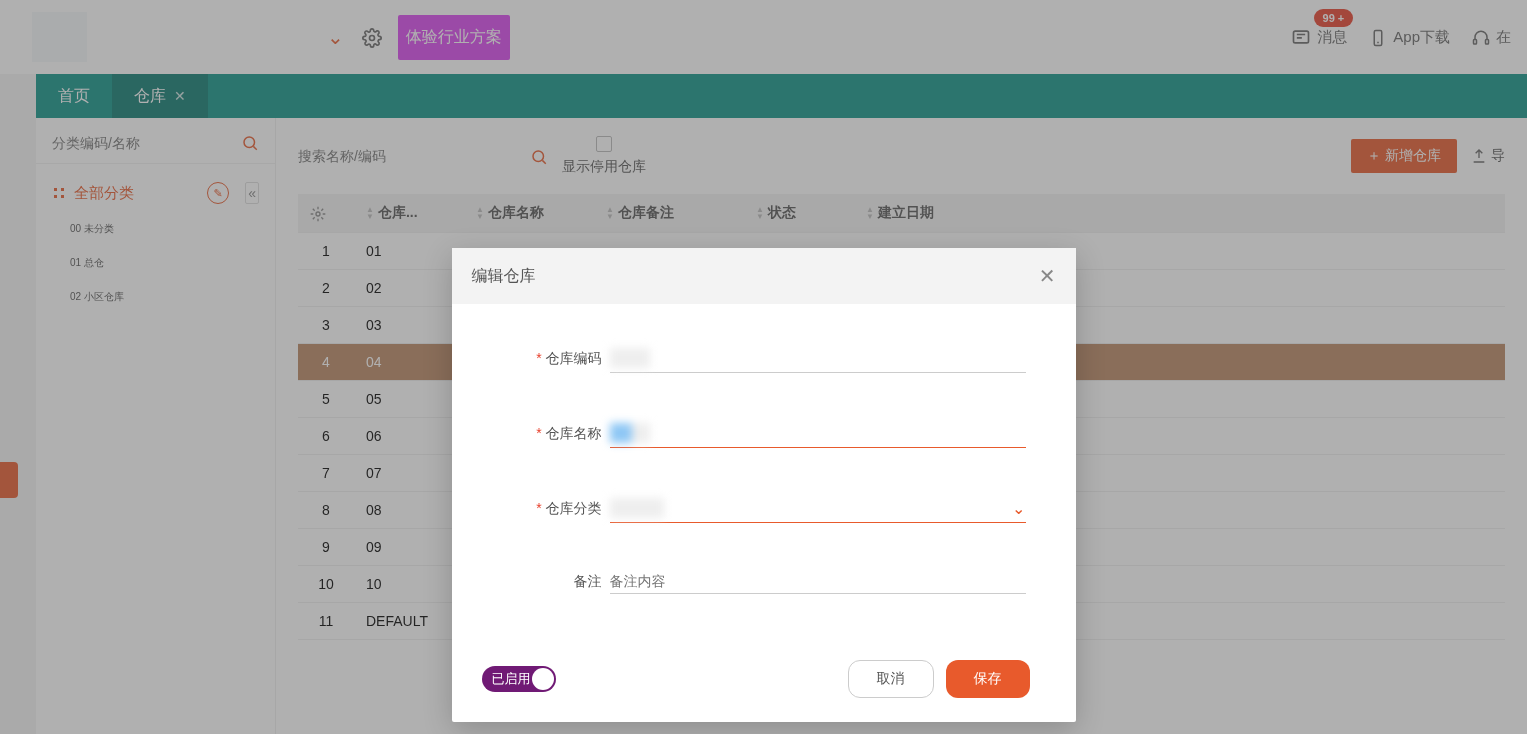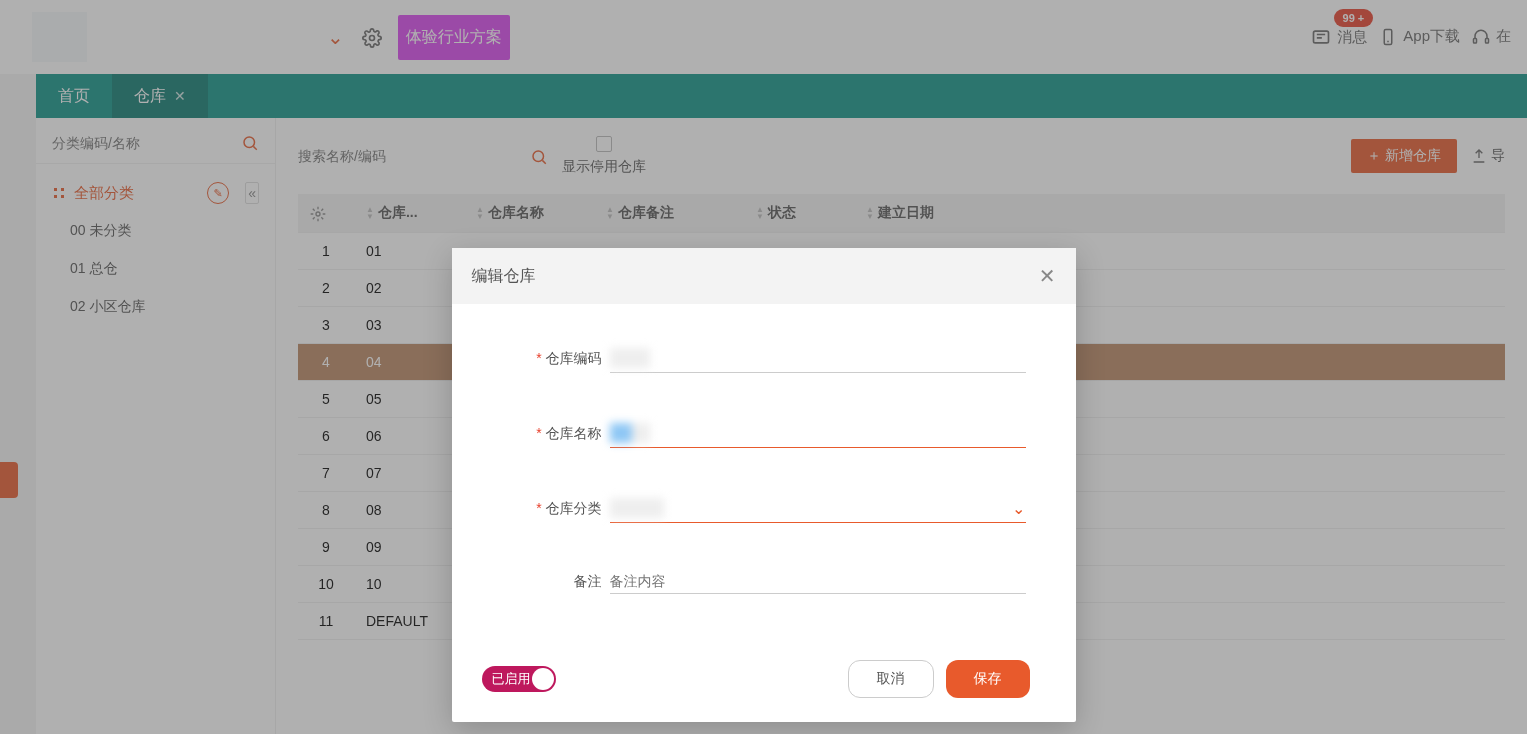--- a/index.html
+++ b/index.html
@@ -6,42 +6,42 @@
 body { background: #f5f5f5; overflow: hidden; width: 1527px; height: 734px; position: relative; }
 
 .top-bar { height: 74px; background: #fff; display: flex; align-items: center; padding: 0 16px; position: relative; }
 .brand-area { width: 55px; height: 50px; background: #f5f8fa; margin-left: 16px; }
 .brand-name { width: 90px; height: 24px; margin-left: 10px; }
 .brand-dd { margin-left: 140px; display: flex; align-items: center; gap: 18px; }
 .chev-down { color: #e85a2c; font-size: 20px; }
 .gear-top { color: #555; font-size: 19px; }
 .cta-btn { background: #d946ef; color: #fff; border: none; padding: 12px 8px; font-size: 16px; border-radius: 2px; cursor: pointer; margin-left: 16px; }
 
-.top-right { margin-left: auto; display: flex; align-items: flex-start; gap: 12px; }
+.top-right { margin-left: auto; display: flex; align-items: flex-end; gap: 22px; }
 .top-right-item { display: flex; align-items: center; gap: 6px; color: #666; font-size: 15px; cursor: pointer; position: relative; }
 .badge { position: absolute; top: -18px; right: -6px; background: #e8402c; color: #fff; font-size: 11px; padding: 3px 9px; border-radius: 10px; font-weight: bold; }
 
 .tabs-bar { height: 44px; background: #0f9488; display: flex; align-items: stretch; margin-left: 36px; }
 .tab { color: #fff; padding: 0 22px; display: flex; align-items: center; font-size: 16px; gap: 8px; cursor: pointer; }
 .tab.active { background: #0b7a70; }
 .tab-close { font-size: 14px; opacity: .8; }
 
 .page-body { display: flex; margin-left: 36px; background: #fff; height: calc(734px - 118px); }
 
 .sidebar { width: 240px; border-right: 1px solid #eee; padding: 14px 0; }
 .side-search { display: flex; align-items: center; padding: 0 16px 10px 16px; border-bottom: 1px solid #f0f0f0; margin-bottom: 10px; }
 .side-search input { flex: 1; border: none; outline: none; font-size: 14px; color: #999; }
 .mag { color: #e85a2c; font-size: 18px; }
 .cat-root-row { display: flex; align-items: center; padding: 8px 16px; gap: 8px; color: #e85a2c; font-size: 15px; }
 .grid-dots { display: inline-block; width: 14px; height: 14px; position: relative; }
 .grid-dots::before { content: ''; position: absolute; inset: 0; background:
   radial-gradient(#e85a2c 1.5px, transparent 1.5px) 0 0/7px 7px; }
 .edit-circ { width: 22px; height: 22px; border: 1.5px solid #e85a2c; border-radius: 50%; margin-left: auto; display: flex; align-items: center; justify-content: center; font-size: 11px; color: #e85a2c; }
 .collapse-dbl { color: #888; margin-left: 8px; font-size: 14px; border: 1px solid #ddd; border-radius: 2px; padding: 2px 2px; }
-.cat-item { padding: 10px 16px 10px 34px; font-size: 14px; color: #555; cursor: pointer; }
+.cat-item { padding: 10px 16px 10px 34px; font-size: 10px; color: #555; cursor: pointer; }
 
 .main-area { flex: 1; padding: 18px 22px; }
 .toolbar-row { display: flex; align-items: center; gap: 14px; }
 .main-search { display: flex; align-items: center; width: 250px; }
 .main-search input { flex: 1; border: none; outline: none; font-size: 14px; color: #999; border-bottom: 1px solid transparent; }
 .chk-row { display: flex; align-items: center; gap: 6px; color: #555; font-size: 14px; flex-direction: column; }
 .chk-box { width: 16px; height: 16px; border: 1.5px solid #bbb; border-radius: 2px; }
 .spacer { flex: 1; }
 .add-btn { background: #e85a2c; color: #fff; border: none; padding: 8px 16px; font-size: 14px; border-radius: 2px; cursor: pointer; display: flex; align-items: center; gap: 4px; }
 .util-btn { color: #555; font-size: 14px; display: flex; align-items: center; gap: 4px; cursor: pointer; }
@@ -64,21 +64,21 @@
 .frow { display: flex; align-items: center; margin-bottom: 46px; }
 .flabel { width: 100px; text-align: right; font-size: 14px; color: #555; }
 .req::before { content: '* '; color: #e8402c; }
 .finput-wrap { flex: 1; margin-left: 8px; border-bottom: 1px solid #ccc; padding: 4px 0; display: flex; align-items: center; }
 .finput-wrap.accent { border-bottom-color: #e85a2c; }
 .finput-wrap input { width: 100%; border: none; outline: none; font-size: 14px; }
 .masked { filter: blur(4px); background: #eee; width: 40px; height: 20px; display: inline-block; }
 .masked.sel-blue { background: linear-gradient(90deg, #8ec7f5 55%, #eee 55%); }
 .dd-caret { color: #e85a2c; font-size: 16px; margin-left: auto; }
 .modal-foot { padding: 0 46px 24px 30px; display: flex; align-items: center; }
-.toggle { width: 74px; height: 26px; background: #be185d; border-radius: 13px; position: relative; color: #fff; font-size: 13px; display: flex; align-items: center; padding-left: 10px; }
+.toggle { width: 74px; height: 26px; background: #701a75; border-radius: 13px; position: relative; color: #fff; font-size: 13px; display: flex; align-items: center; padding-left: 10px; }
 .toggle-knob { position: absolute; right: 2px; top: 2px; width: 22px; height: 22px; border-radius: 50%; background: #fff; }
 .btn-row { margin-left: auto; display: flex; gap: 12px; }
 .btn { padding: 9px 28px; font-size: 14px; border-radius: 12px; cursor: pointer; }
 .btn-cancel { background: #fff; border: 1px solid #ccc; color: #555; }
 .btn-save { background: #e85a2c; border: none; color: #fff; }
 
 svg { display: inline-block; vertical-align: middle; }
 </style>
 </head>
 <body>

